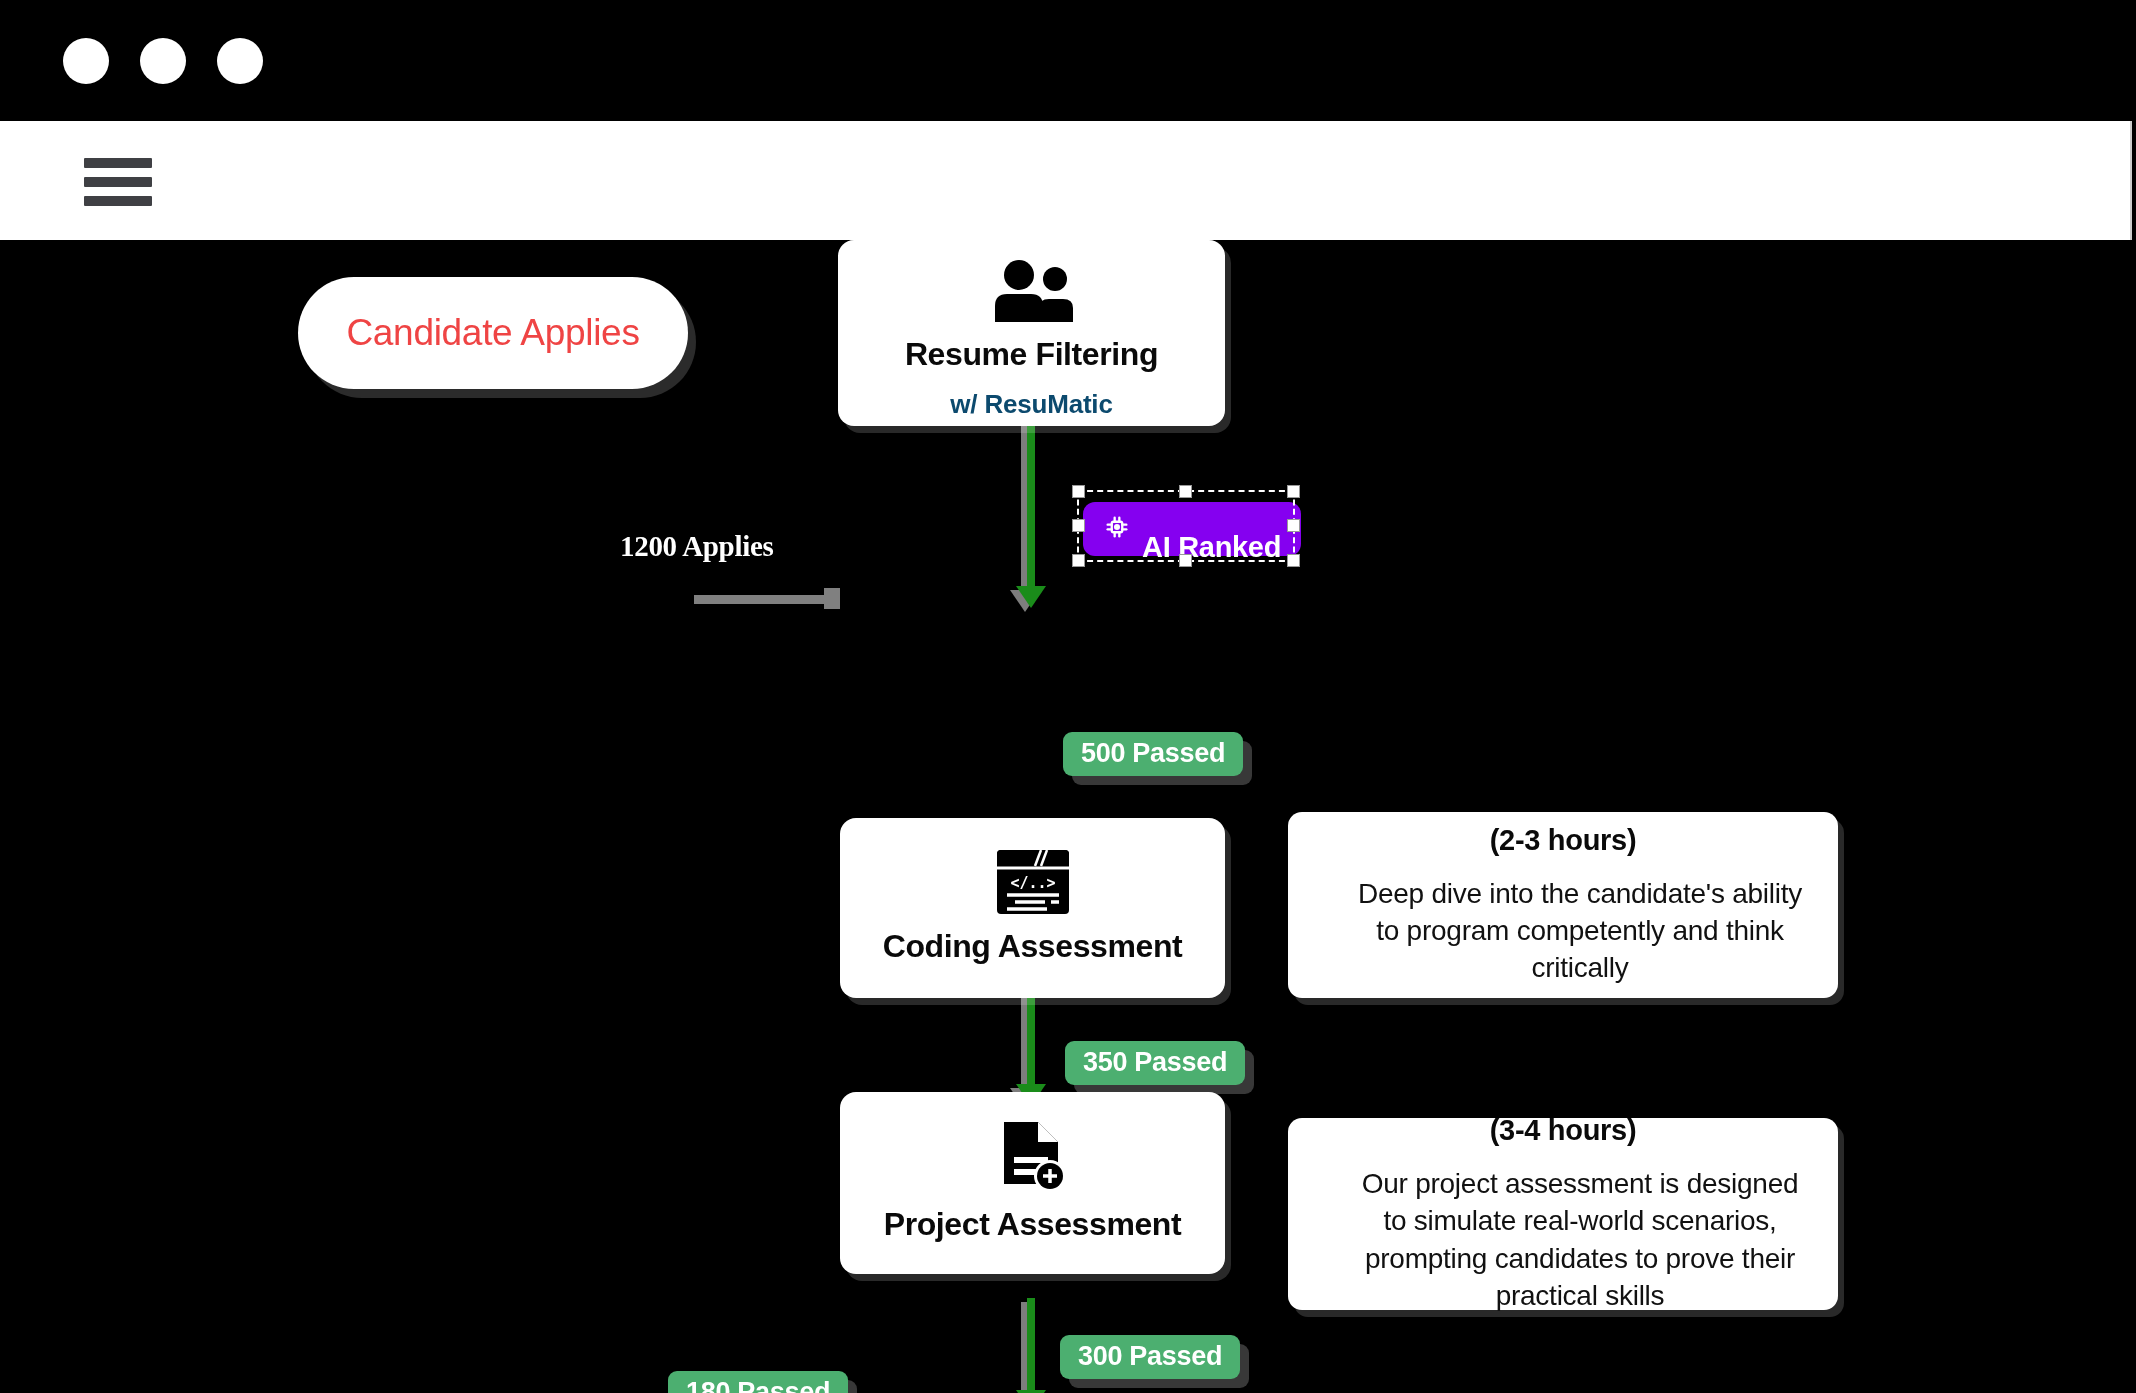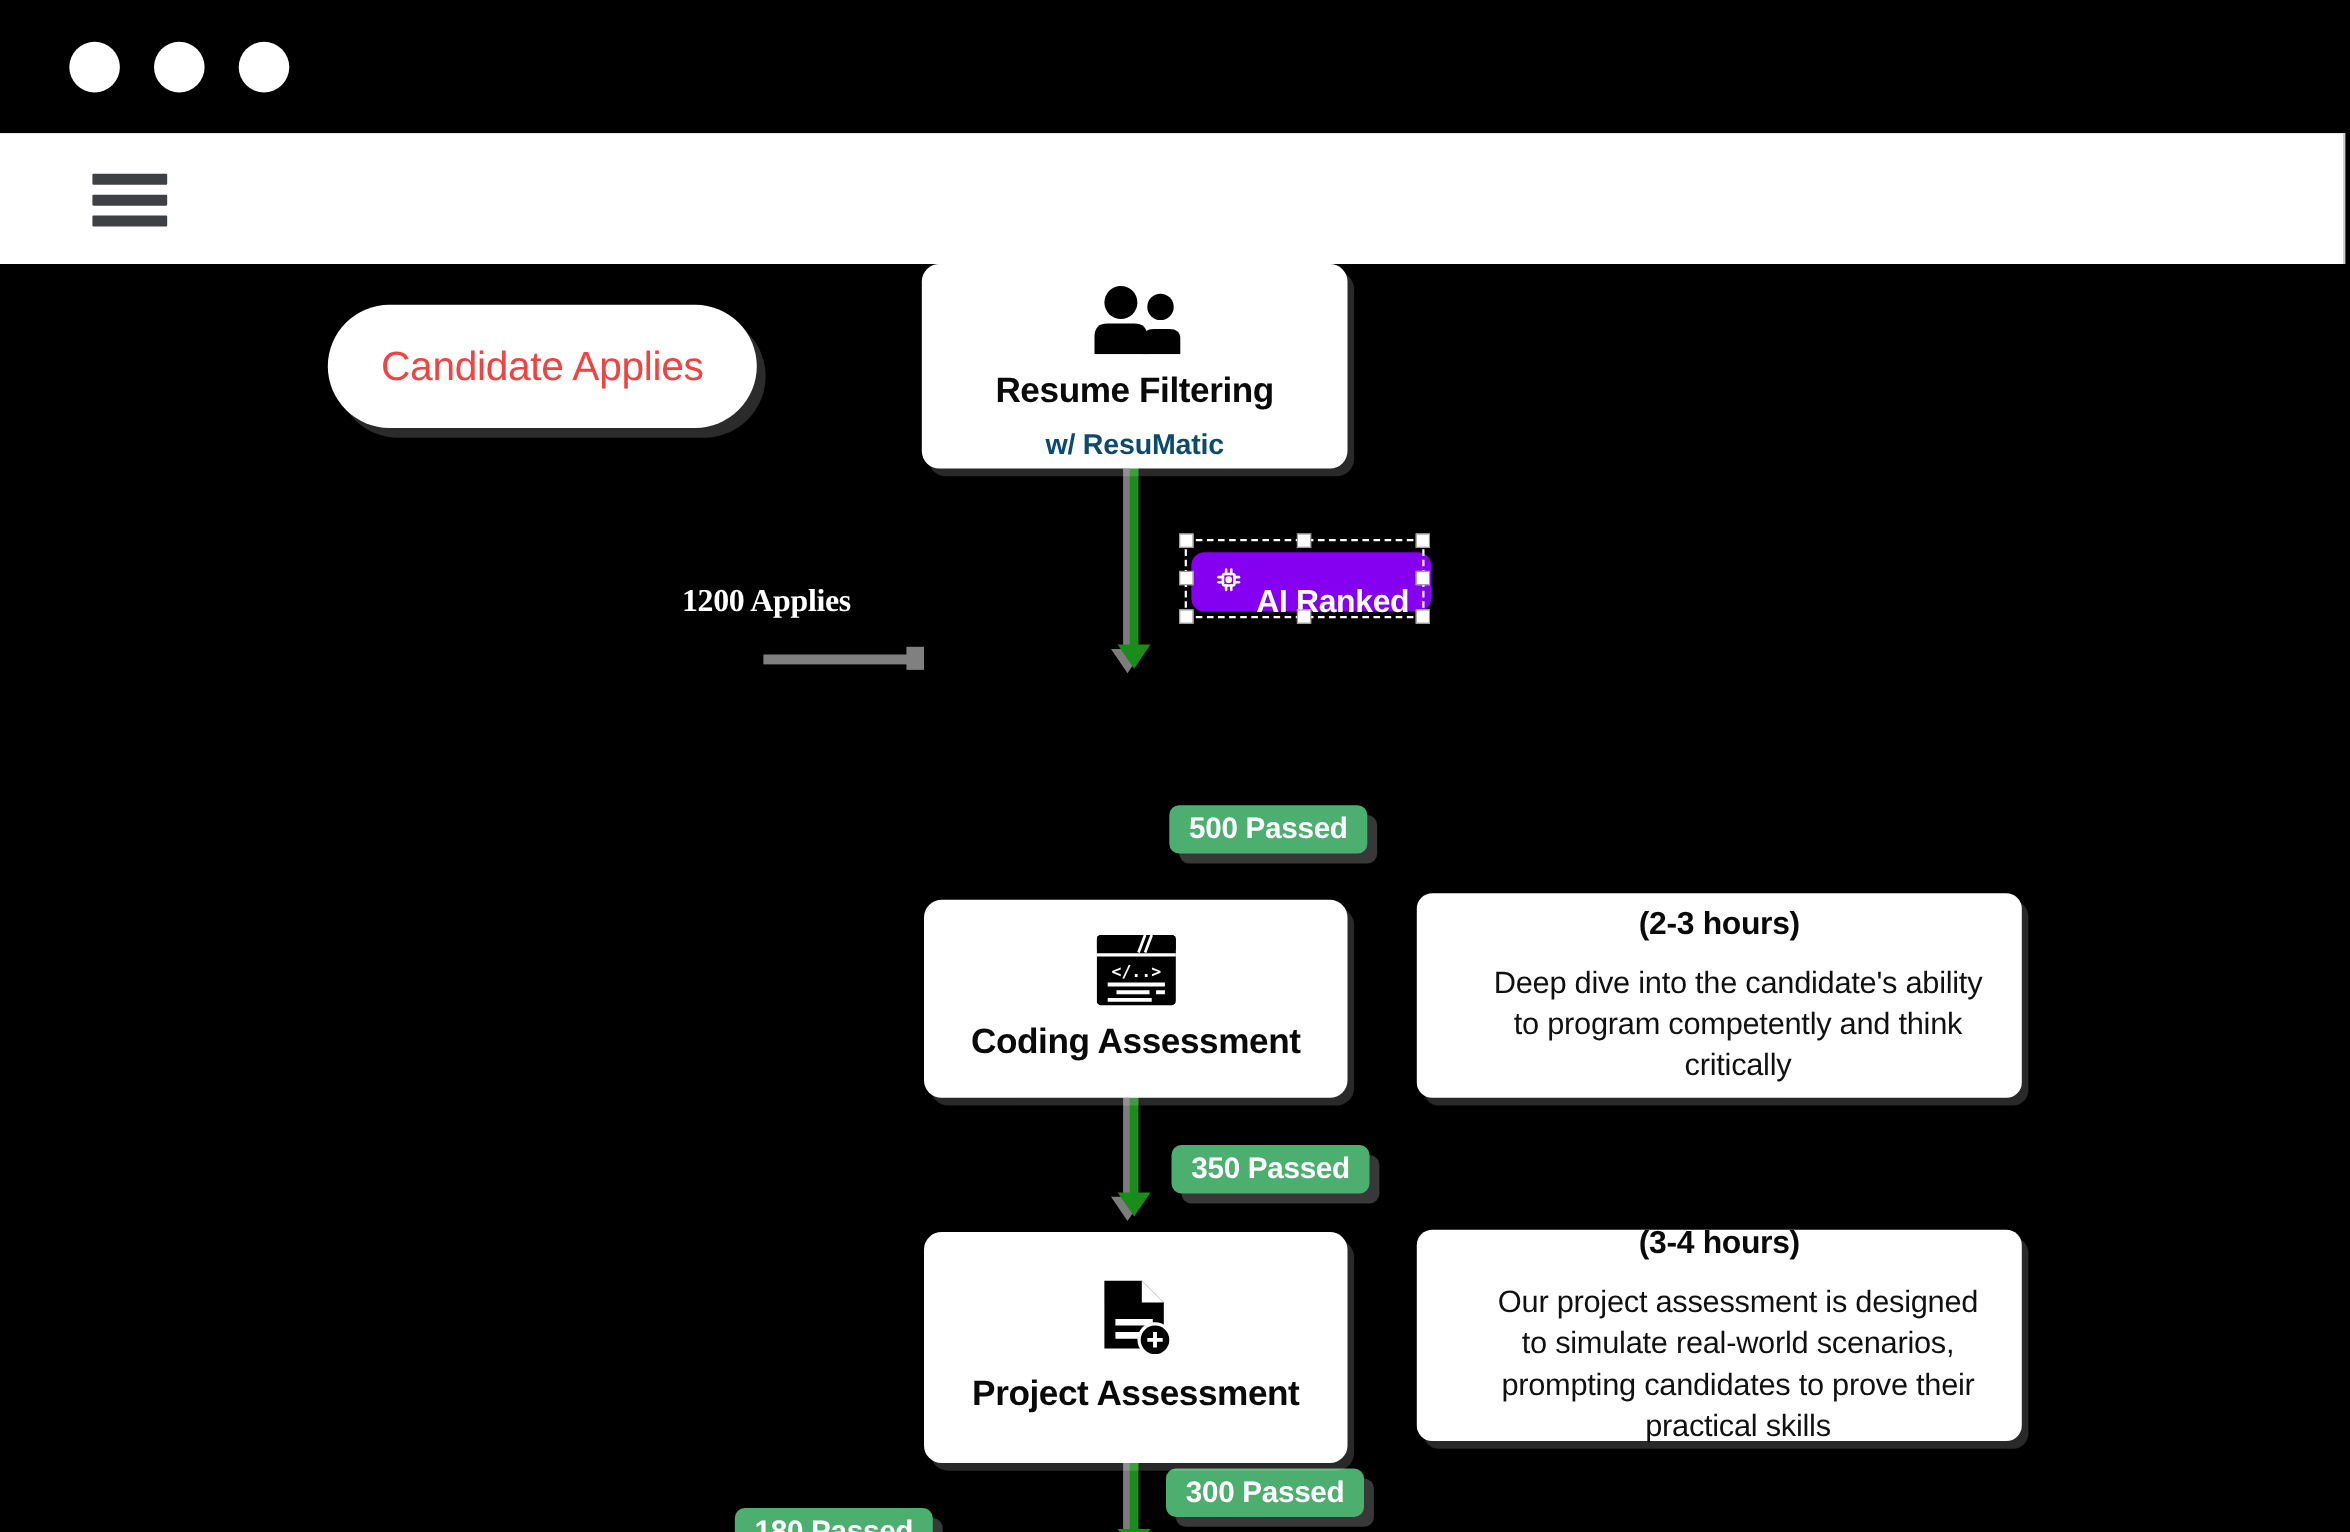--- a/index.html
+++ b/index.html
@@ -119,22 +119,22 @@
     padding-top: 14px;
   }
 
   
   #coding-node {
     left: 840px; top: 578px;
     width: 385px; height: 180px;
   }
   
   #project-node {
-    left: 840px; top: 880px;
-    width: 385px; height: 210px;
+    left: 840px; top: 852px;
+    width: 385px; height: 182px;
   }
 
   
   .desc-card {
     position: absolute;
     background: #ffffff;
     border-radius: 14px;
     box-shadow: 6px 7px 0 rgba(255,255,255,0.16);
     box-sizing: border-box;
     padding: 22px 30px;

